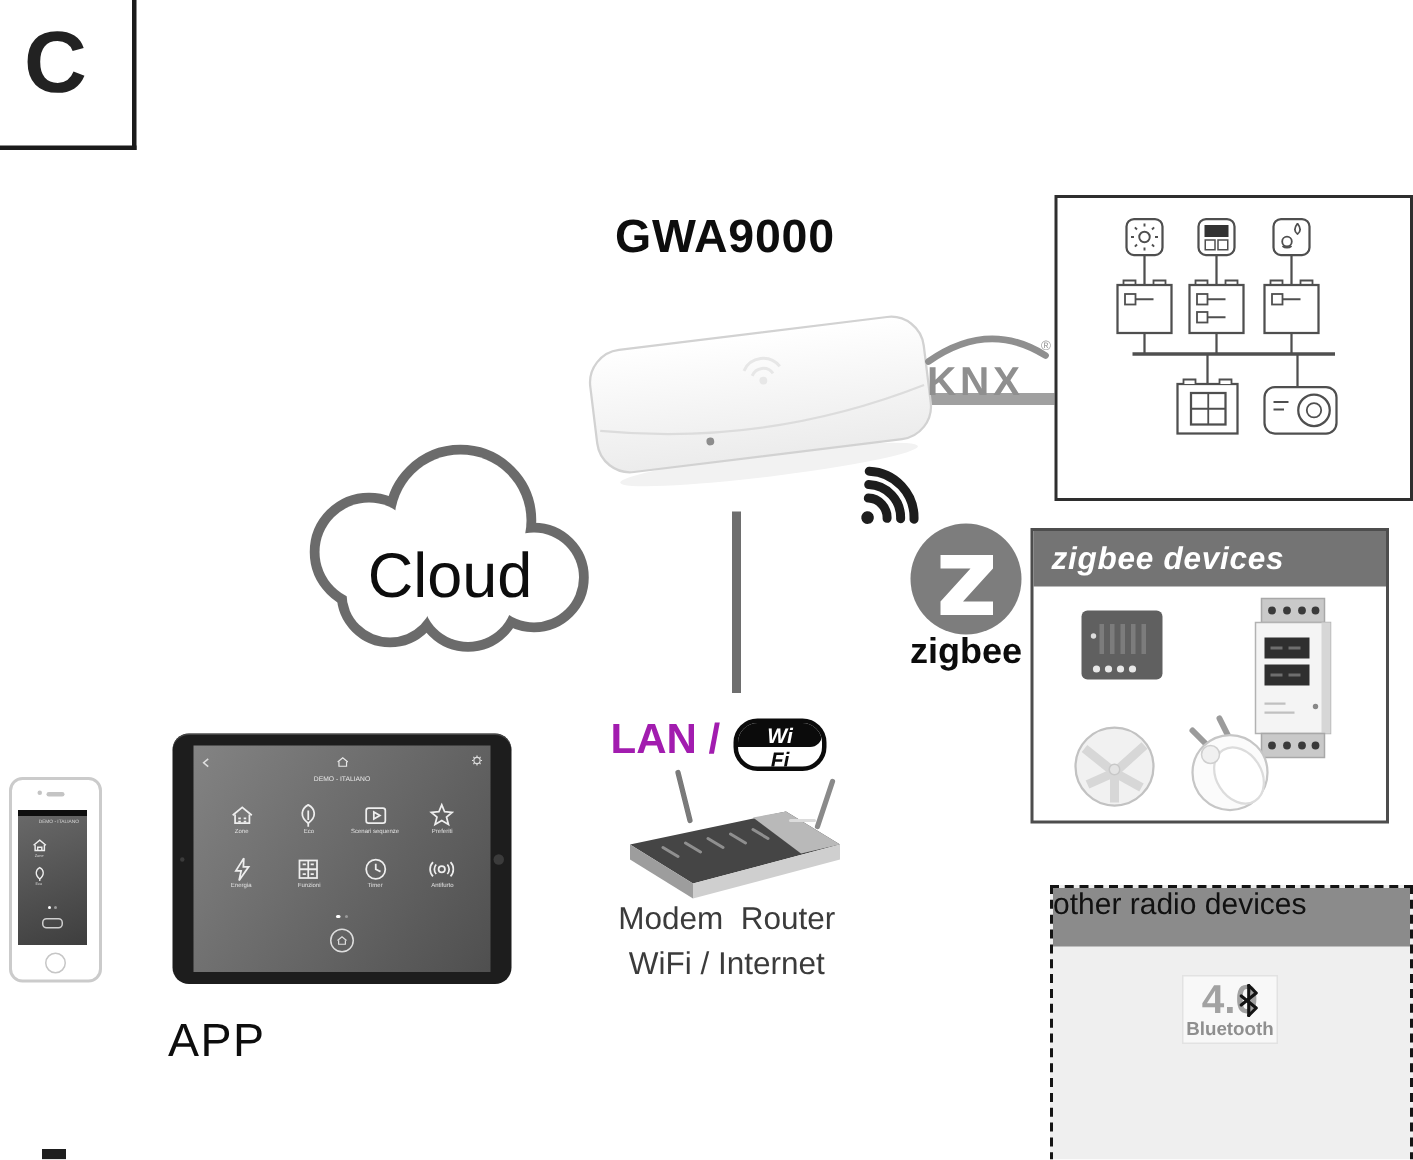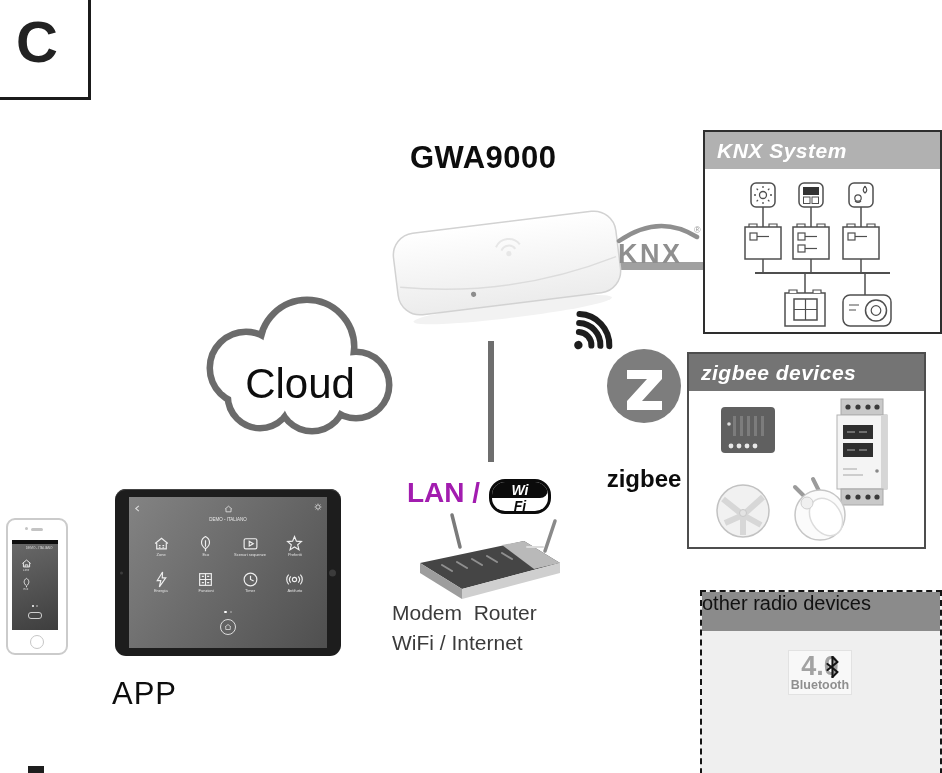--- a/index.html
+++ b/index.html
@@ -30,37 +30,37 @@
   #zb-panel .hdr{background:#747474;}
   #or-panel{left:700px;top:590px;width:238px;height:200px;border:2.5px dashed #141414;background:#efefef;}
   #or-panel .hdr{background:#8b8b8b;height:39px;font-size:20px;}
 
   
   #knx-logo{left:614px;top:221px;width:90px;height:46px;}
 
   
   #zb-arcs{left:562px;top:297px;width:60px;height:60px;}
   #zb-circle{left:607px;top:349px;width:74px;height:74px;border-radius:50%;background:#7d7d7d;overflow:hidden;}
-  #zb-text{left:596px;top:421px;width:96px;text-align:center;font-size:24px;font-weight:bold;color:#0c0c0c;margin-top:44px;}
+  #zb-text{left:596px;top:421px;width:96px;text-align:center;font-size:24px;font-weight:bold;color:#0c0c0c;}
 
   
   #cloud{left:186px;top:290px;width:228px;height:158px;}
 
   
   #lan-label{left:407px;top:477px;font-size:28px;font-weight:bold;color:#a21caf;}
   #wifi-pill{left:489px;top:479px;width:56px;height:29px;border:3px solid #0b0b0b;border-radius:16px;
              background:#fff;display:flex;overflow:hidden;flex-direction:column;}
   #wifi-pill .wi{flex:1;background:#0b0b0b;color:#fff;display:flex;align-items:center;justify-content:center;
                  font-weight:bold;font-style:italic;font-size:14px;border-radius:0 10px 10px 0;}
   #wifi-pill .fi{flex:1;color:#0b0b0b;display:flex;align-items:center;justify-content:center;
                  font-weight:bold;font-style:italic;font-size:14px;}
 
   
   #router-svg{left:402px;top:511px;width:168px;height:90px;}
-  #router-cap{left:392px;top:598px;width:185px;text-align:left;color:#3b3b3b;font-size:21px;line-height:30px;}
+  #router-cap{left:392px;top:598px;width:185px;text-align:center;color:#3b3b3b;font-size:21px;line-height:30px;}
 
   
   #bt-logo{left:788px;top:650px;width:62px;background:#f8f8f8;border:1px solid #e2e2e2;
            text-align:center;padding:2px 0 3px 0;}
   #bt-num{position:relative;display:inline-block;font-size:27px;font-weight:bold;color:#a2a2a2;line-height:26px;}
   #bt-rune{position:absolute;right:-1px;top:3px;}
   #bt-word{font-size:12.5px;font-weight:bold;color:#8f8f8f;line-height:12px;}
 
   
   #phone{left:6px;top:518px;width:58px;height:133px;background:#fff;border:2px solid #cbcbcb;border-radius:9px;}
@@ -149,21 +149,20 @@
   </svg>
 
   <div class="abs" id="zb-circle">
     <svg width="74" height="74" viewBox="0 0 74 74">
       <path d="M20 21 H55 V30 L35 52 H55 V61 H20 V52 L40 30 H20 Z" fill="#fff"></path>
     </svg>
   </div>
   <div class="abs" id="zb-text">zigbee</div>
 
   <div class="abs panel" id="knx-panel">
-    <div class="hdr">KNX System</div>
     <svg width="231" height="159" viewBox="0 0 231 159">
       <g stroke="#4f4f4f" stroke-width="1.5" fill="#fff">
         <rect x="46" y="14" width="24" height="24" rx="5"></rect>
         <rect x="94" y="14" width="24" height="24" rx="5"></rect>
         <rect x="144" y="14" width="24" height="24" rx="5"></rect>
       </g>
       <g stroke="#4f4f4f" stroke-width="1.3" fill="none">
         <circle cx="58" cy="26" r="3.5"></circle>
         <path d="M58 19 v-2 M58 33 v2 M51 26 h-2 M65 26 h2 M53 21 l-1.4-1.4 M63 21 l1.4-1.4 M53 31 l-1.4 1.4 M63 31 l1.4 1.4"></path>
       </g>

